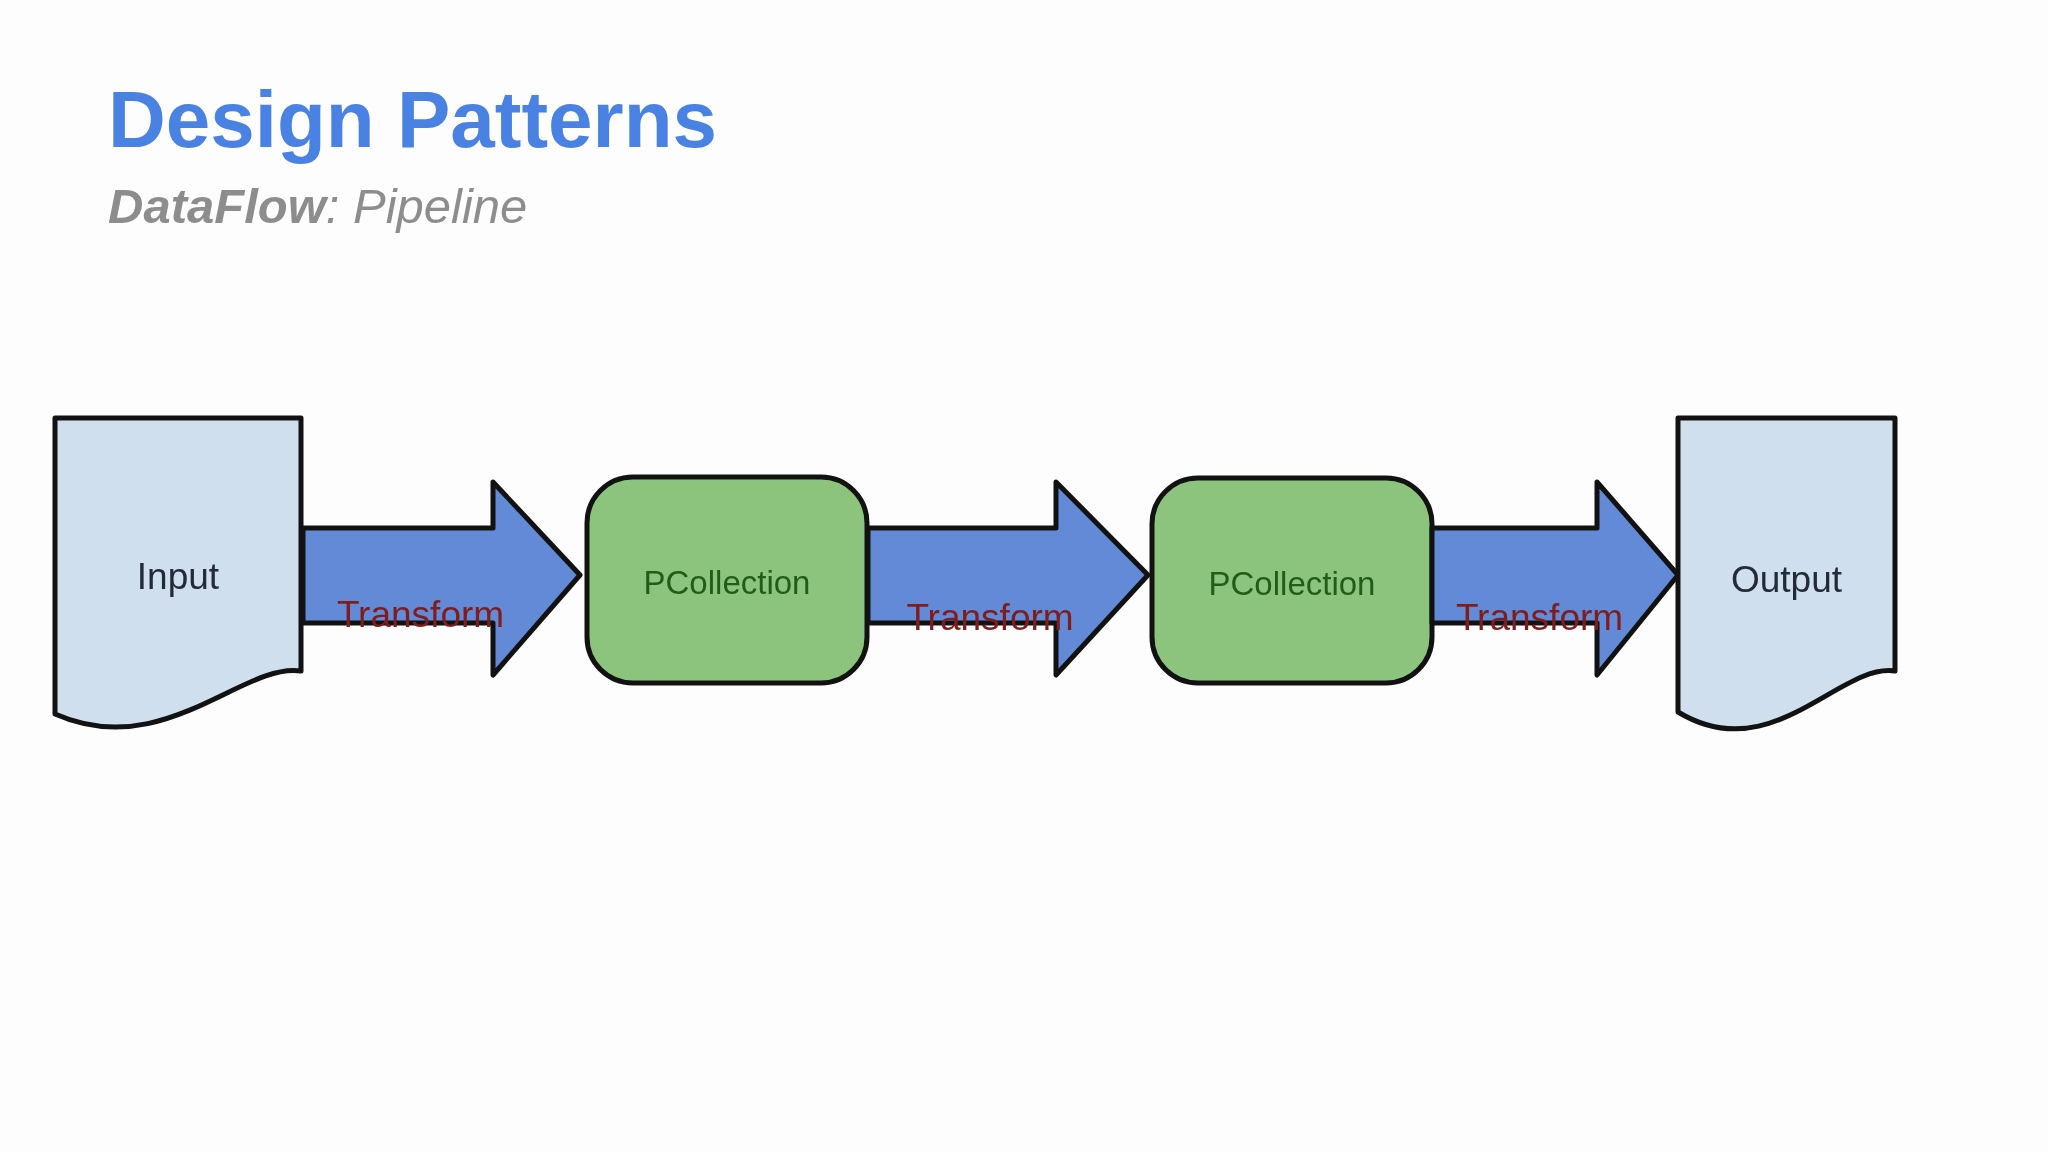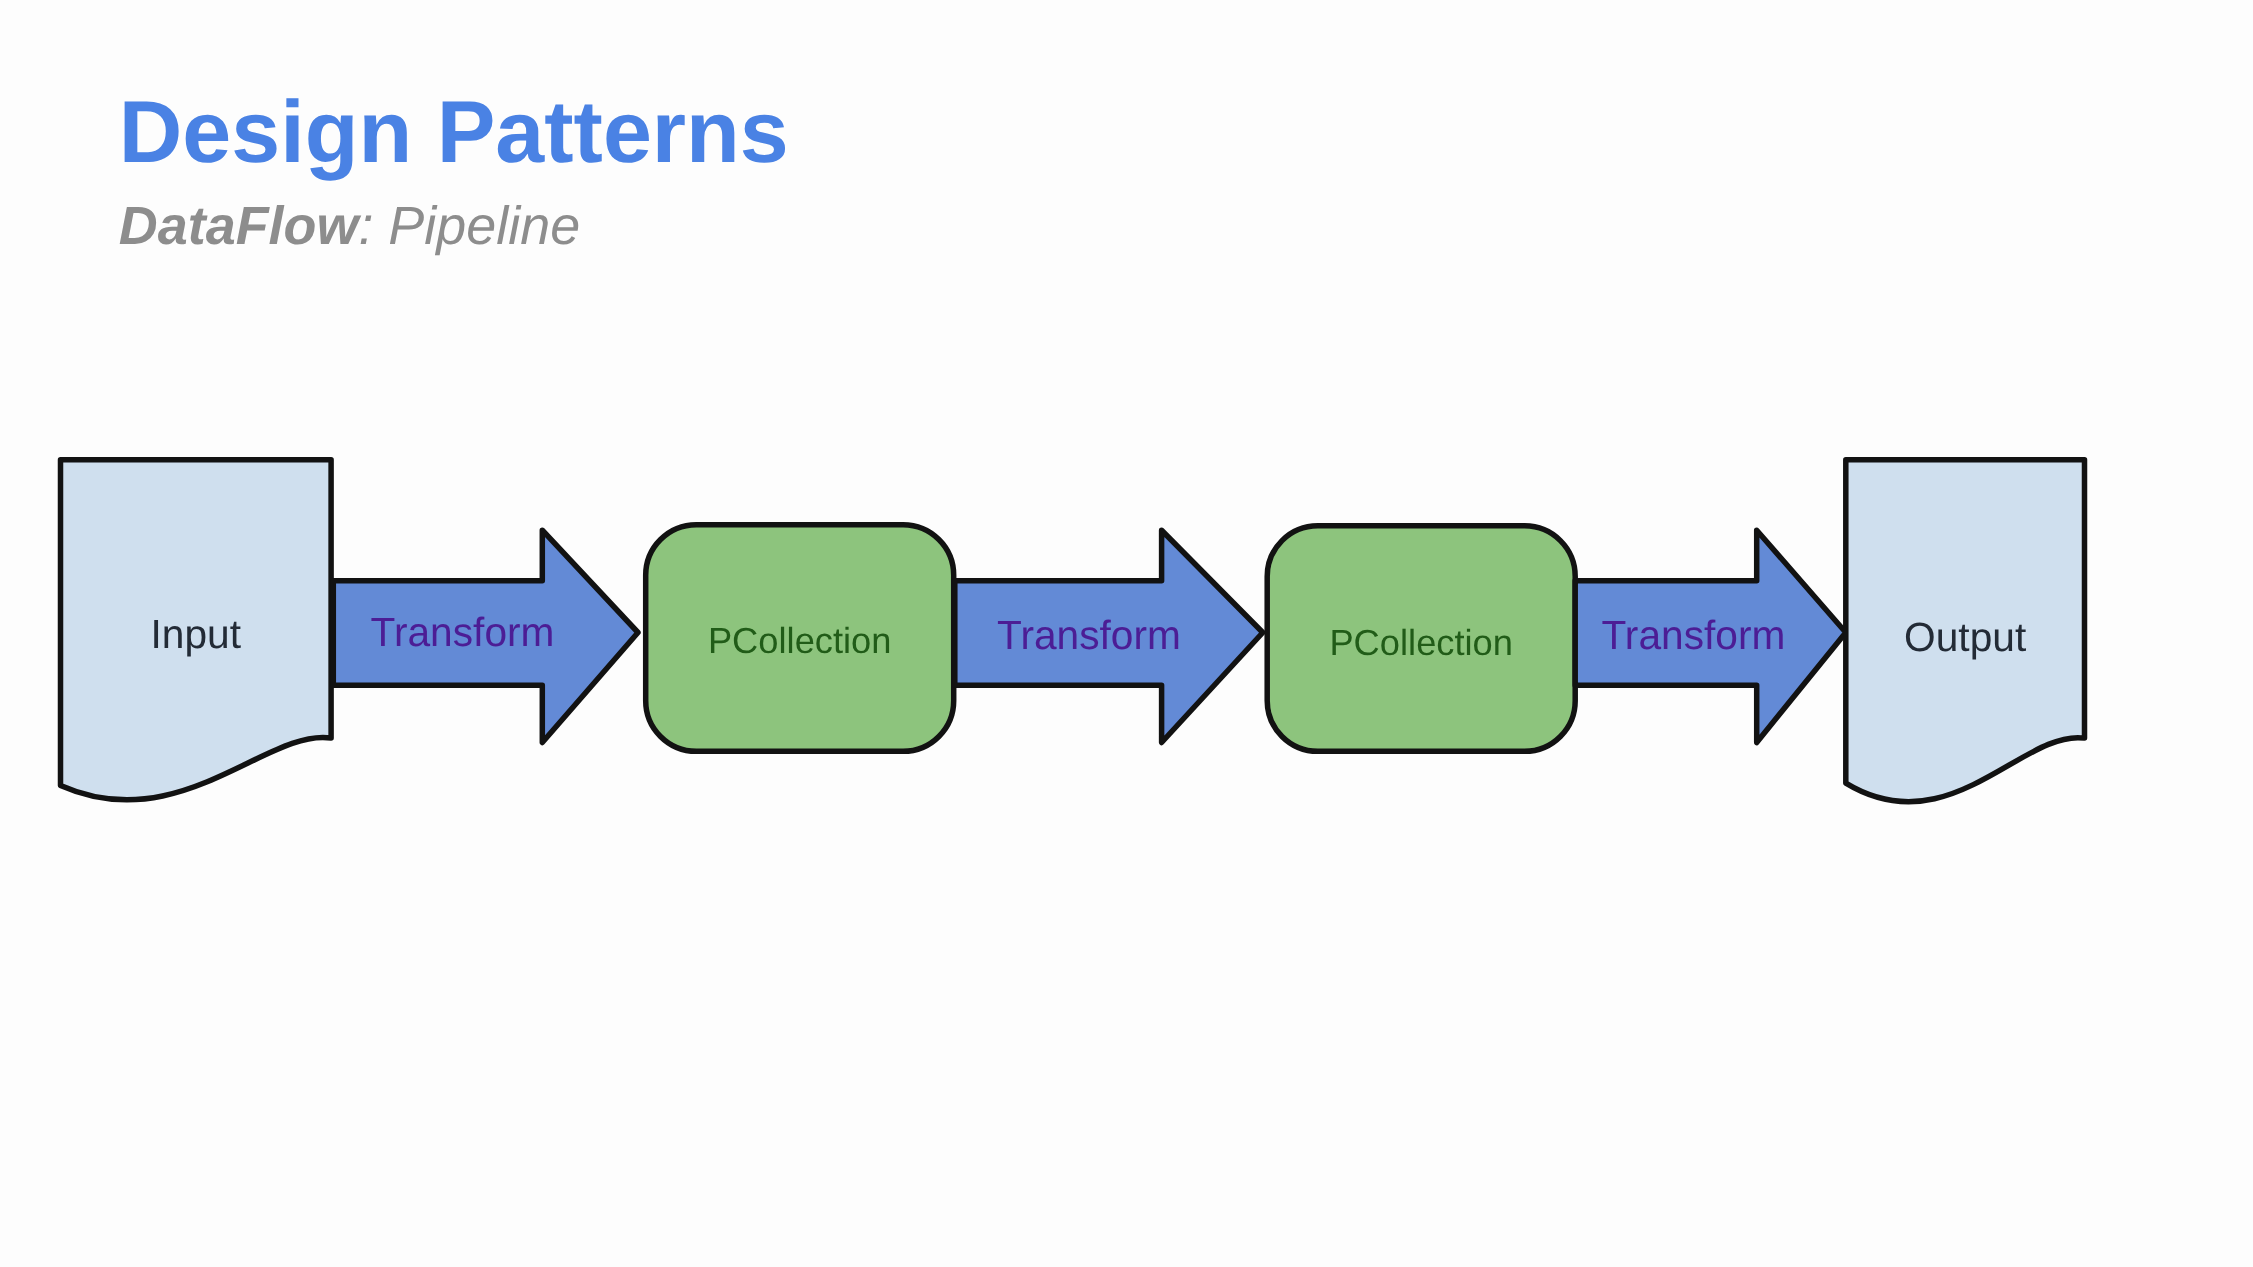--- a/index.html
+++ b/index.html
@@ -29,21 +29,21 @@
   .shape { position: absolute; }
   .shape svg { display: block; overflow: visible; }
   .outlined { stroke: #121212; stroke-width: 5; stroke-linejoin: round; }
 
   
   .lbl {
     position: absolute; text-align: center; white-space: nowrap;
     -webkit-user-select: none; user-select: none;
   }
   .doc-lbl   { font-size: 37px; line-height: 48px; color: #232b36; }
-  .arrow-lbl { font-size: 37px; line-height: 44px; color: #4c1d95; }
+  .arrow-lbl { font-size: 37px; line-height: 44px; color: #7f1d1d; margin-top: 40px; }
   .box-lbl   { font-size: 33px; line-height: 46px; color: #215c18; }
 
   .lbl-input       { left: 53px;   top: 553px; width: 250px; }
   .lbl-output      { left: 1678px; top: 556px; width: 217px; }
   .lbl-transform1  { left: 308px;  top: 553px; width: 225px; }
   .lbl-transform2  { left: 870px;  top: 556px; width: 240px; }
   .lbl-transform3  { left: 1432px; top: 556px; width: 215px; }
   .lbl-pcollection1{ left: 587px;  top: 560px; width: 280px; }
   .lbl-pcollection2{ left: 1152px; top: 561px; width: 280px; }
 </style>

